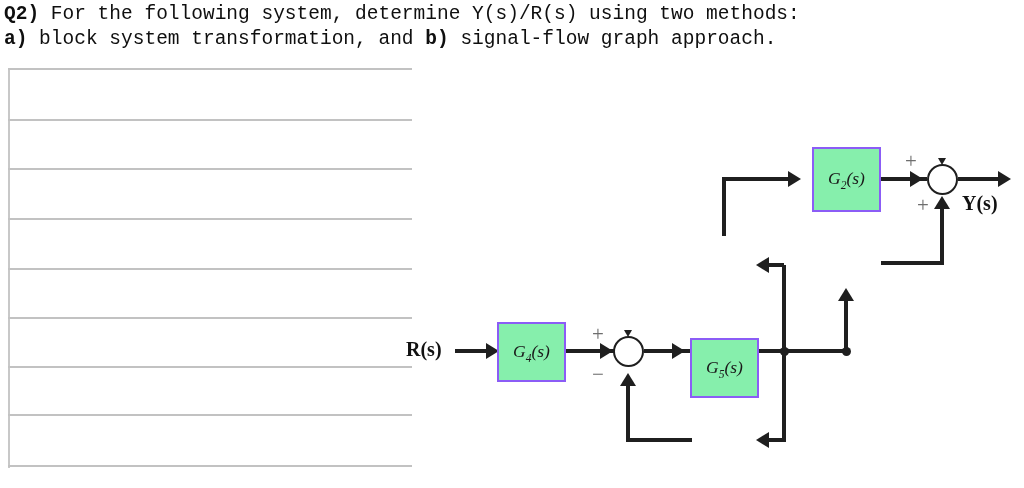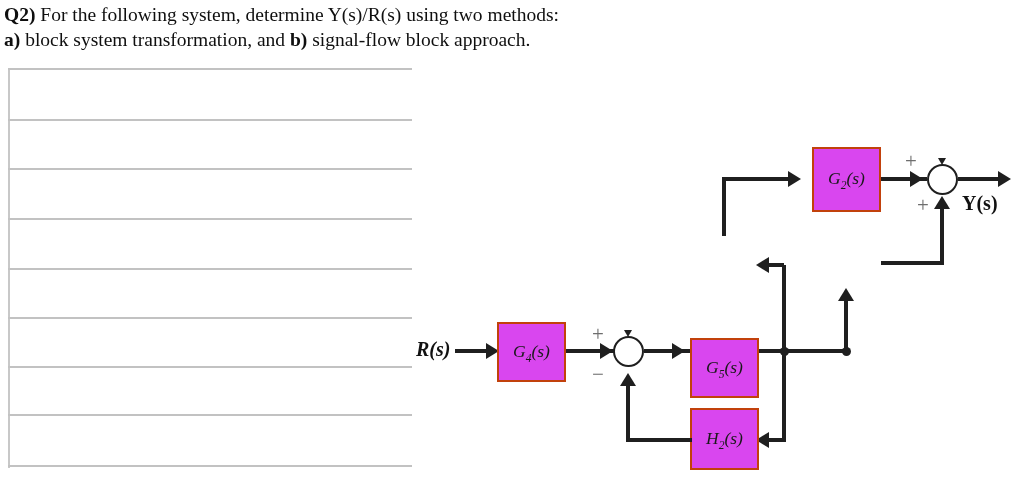--- a/index.html
+++ b/index.html
@@ -15,21 +15,21 @@
     overflow: hidden;
     font-family: "Liberation Serif", "DejaVu Serif", serif;
   }
 
   
   .question {
     position: absolute;
     left: 4px;
     top: 2px;
     width: 780px;
-    font-family: Liberation Serif, serif;
+    font-family: Liberation Mono, monospace;
     font-size: 19.5px;
     line-height: 25px;
     color: #0f0f0f;
     white-space: nowrap;
   }
   .question .lbl { font-weight: bold; }
 
   
   .ruled {
     position: absolute;
@@ -57,22 +57,22 @@
   
   .diagram {
     position: absolute;
     left: 0;
     top: 0;
     width: 1024px;
     height: 488px;
   }
   .blk {
     position: absolute;
-    border: 2px solid #c2410c;
-    background: #d946ef;
+    border: 2px solid #8b5cf6;
+    background: #86efac;
     box-sizing: border-box;
     display: flex;
     align-items: center;
     justify-content: center;
   }
   .blk .lab {
     font-family: "Liberation Serif", "DejaVu Serif", serif;
     font-style: italic;
     font-size: 17.5px;
     color: #1a1a1a;
@@ -149,39 +149,39 @@
   }
   .siglabel b { font-weight: bold; }
 </style>
 </head>
 <body>
 
 <div id="page">
 
   <div class="question">
     <div><span class="lbl">Q2)</span><span> For the following system, determine  Y(s)/R(s) using two methods:</span></div>
-    <div><span class="lbl">a)</span><span> block system transformation, and </span><span class="lbl">b)</span><span> signal-flow block approach.</span></div>
+    <div><span class="lbl">a)</span><span> block system transformation, and </span><span class="lbl">b)</span><span> signal-flow graph approach.</span></div>
   </div>
 
   <div class="ruled">
     <div class="vbar"></div>
     <div class="rule" style="top:0px;"></div>
     <div class="rule" style="top:51px;"></div>
     <div class="rule" style="top:100px;"></div>
     <div class="rule" style="top:150px;"></div>
     <div class="rule" style="top:200px;"></div>
     <div class="rule" style="top:249px;"></div>
     <div class="rule" style="top:298px;"></div>
     <div class="rule" style="top:346px;"></div>
     <div class="rule" style="top:397px;"></div>
   </div>
 
   <div class="diagram">
 
-    <div class="siglabel" style="left:416px; top:338px;font-style:italic;"><b>R(s)</b></div>
+    <div class="siglabel" style="left:406px; top:338px;"><b>R(s)</b></div>
     <div class="wire h" style="left:455px; top:349px; width:34px;"></div>
     <div class="arrow right" style="left:486px; top:343px;"></div>
 
     <div class="blk" style="left:497px; top:322px; width:69px; height:60px;">
       <span class="lab">G<sub>4</sub>(<i>s</i>)</span>
     </div>
 
     <div class="wire h" style="left:566px; top:349px; width:52px;"></div>
     <div class="arrow right" style="left:600px; top:343px;"></div>
 
@@ -231,22 +231,19 @@
 
     <div class="sumcircle" style="left:927px; top:164px; width:31px; height:31px;"></div>
     <div class="arrow tiny-down" style="left:938px; top:158px;"></div>
     <div class="sign" style="left:905px; top:151px;">+</div>
     <div class="sign" style="left:917px; top:195px;">+</div>
 
     <div class="wire h" style="left:958px; top:177px; width:48px;"></div>
     <div class="arrow right" style="left:998px; top:171px;"></div>
     <div class="siglabel" style="left:962px; top:192px;"><b>Y(s)</b></div>
 
-    <div class="blk" style="left:690px; top:408px; width:69px; height:62px;">
-      <span class="lab">H<sub>2</sub>(<i>s</i>)</span>
-    </div>
 
     <div class="wire h" style="left:626px; top:438px; width:66px;"></div>
     <div class="wire v" style="left:626px; top:382px; height:58px;"></div>
     <div class="arrow up" style="left:620px; top:373px;"></div>
 
   </div>
 </div>
 
 </body></html>

